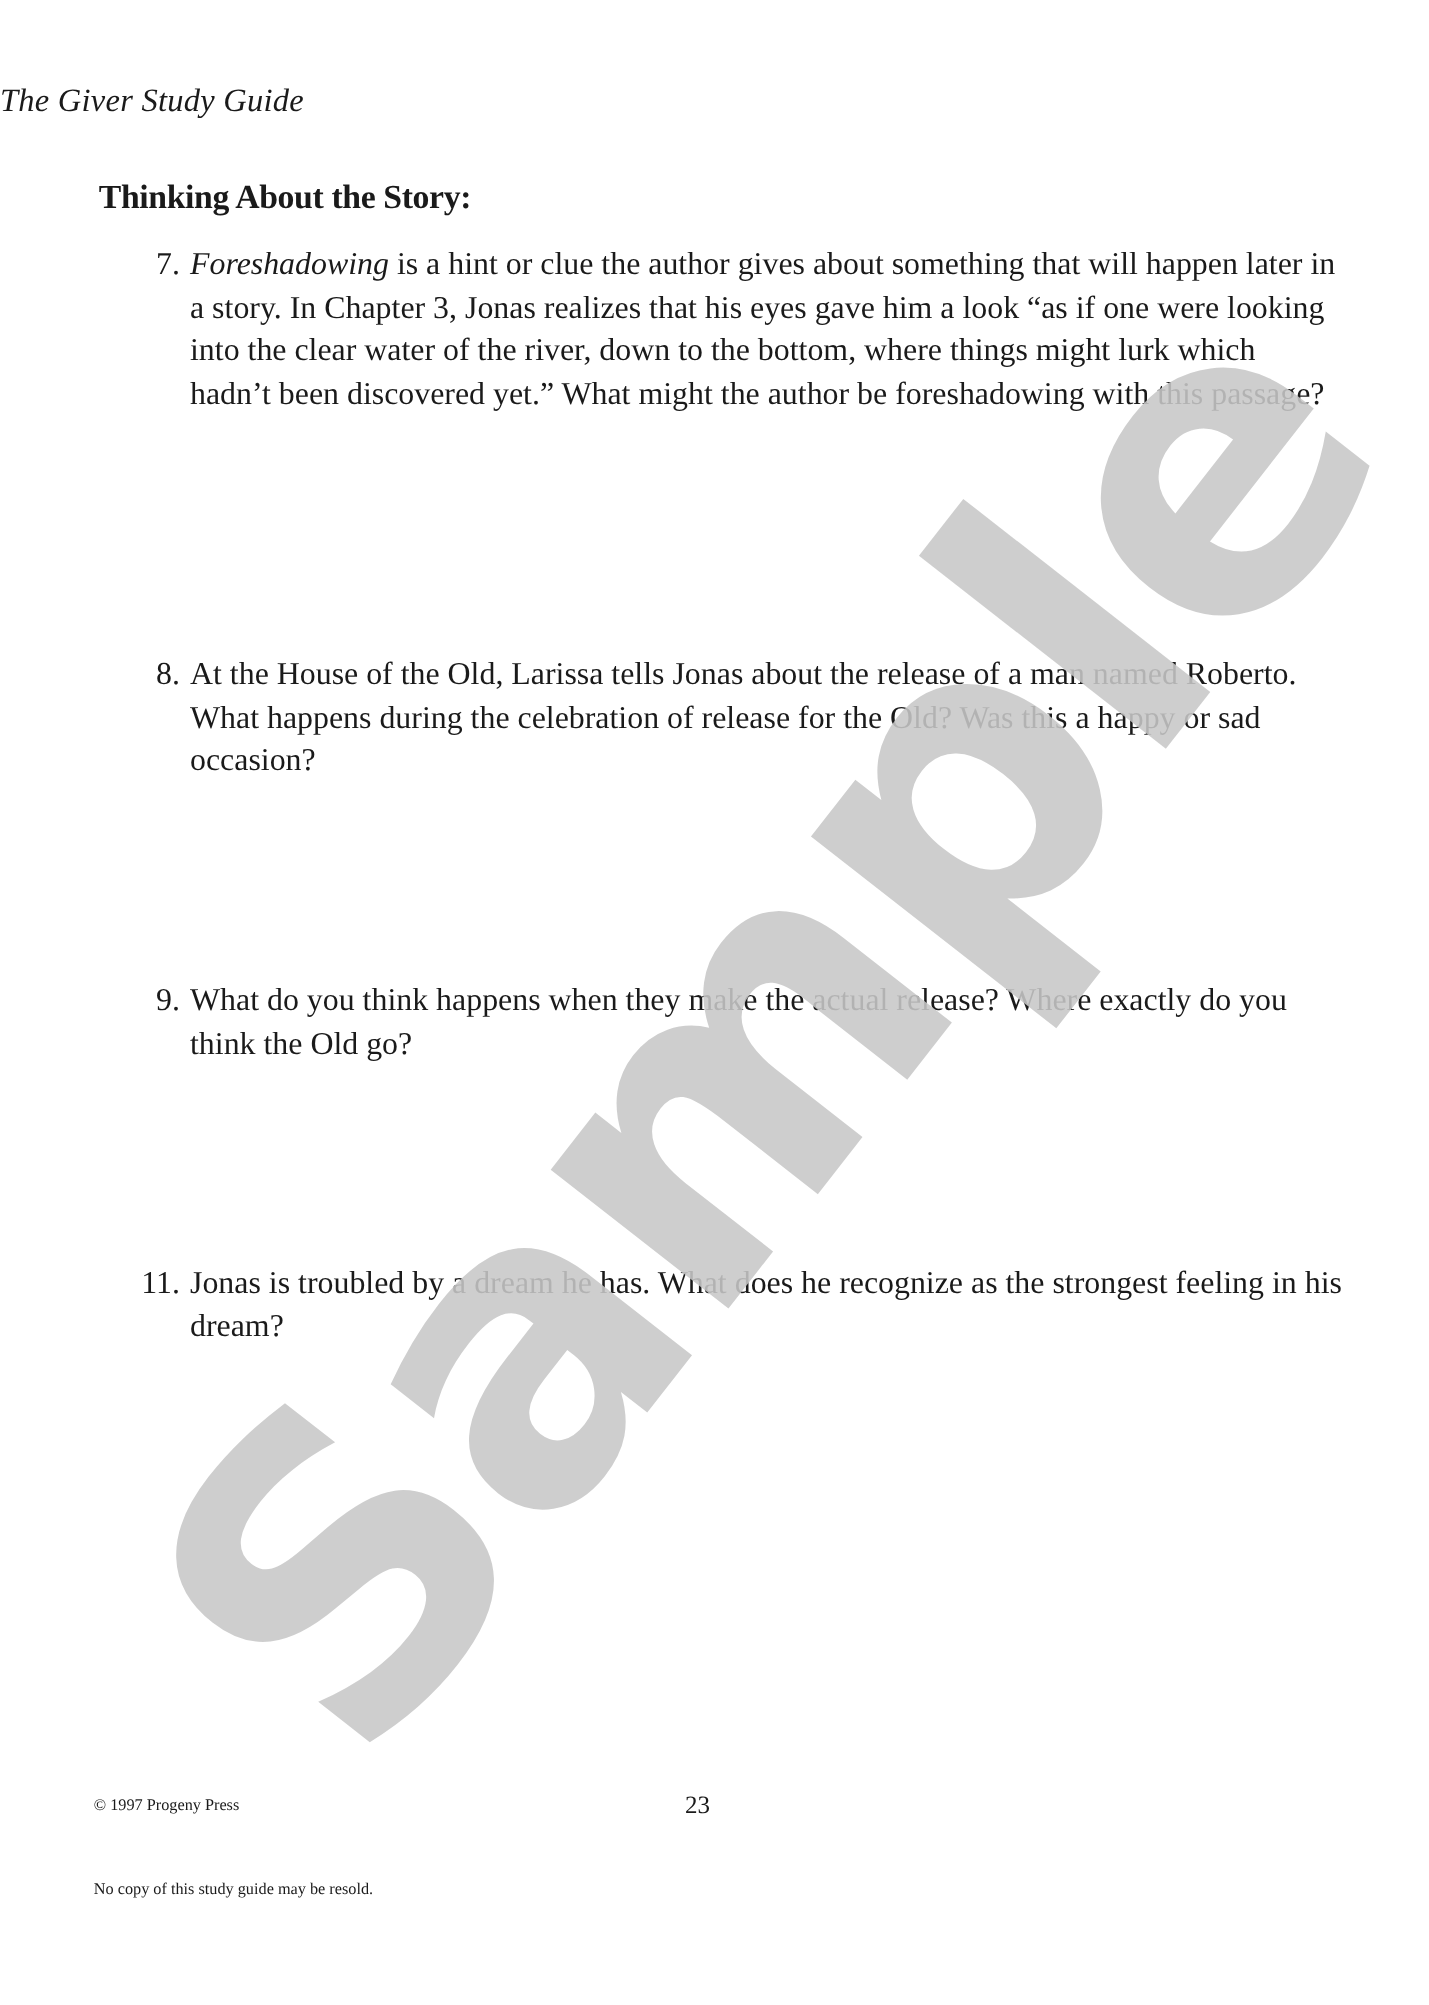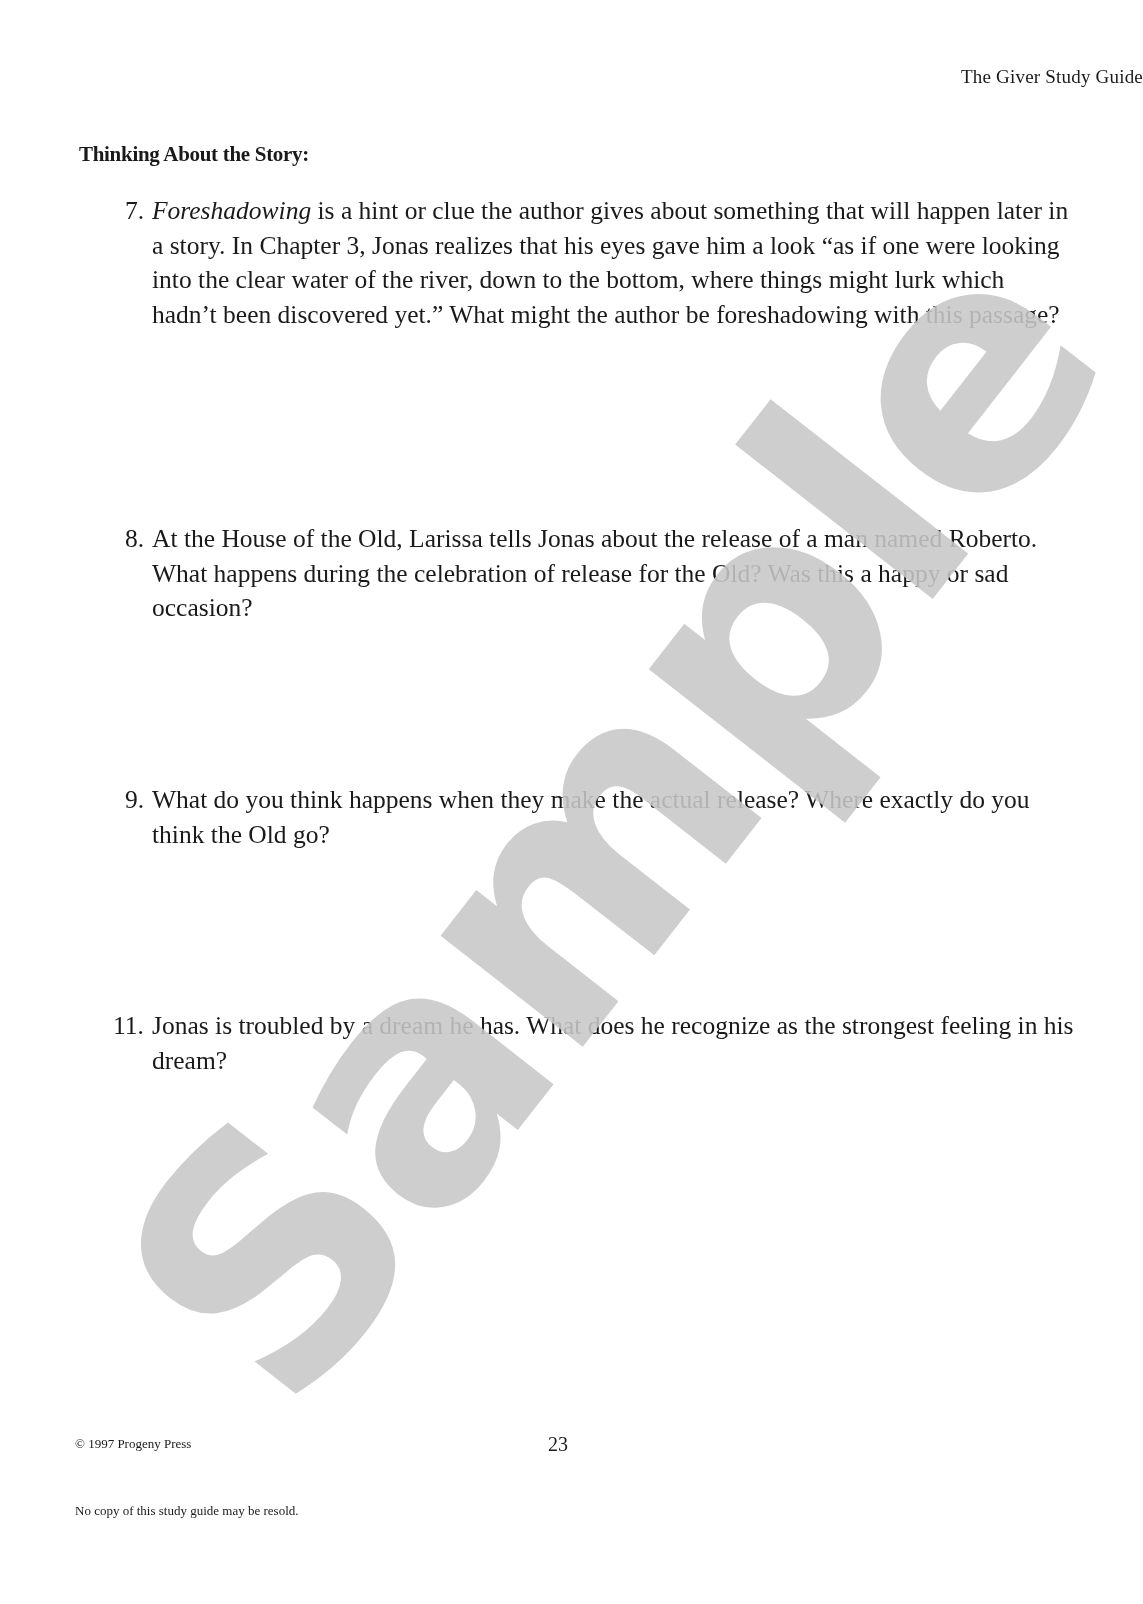--- a/index.html
+++ b/index.html
@@ -1,21 +1,21 @@
 <!DOCTYPE html>
 <html><head>
 <meta charset="utf-8">
 <style>
   html, body { margin: 0; padding: 0; background: #ffffff; }
   body { width: 1143px; height: 1604px; position: relative; overflow: hidden;
          font-family: "Liberation Serif", "DejaVu Serif", serif; color: #1a1a1a; }
-  .running-head { position: absolute; top: 66px; left: 0; width: 1143px; text-align: right;
-         font-size: 19px; letter-spacing: 0.2px; }
+  .running-head { position: absolute; top: 66px; left: 0; width: 1143px; text-align: left;
+         font-style: italic; font-size: 26px; letter-spacing: 0.2px; }
   .section-title { position: absolute; top: 142px; left: 79px; margin: 0;
-         font-size: 21px; font-weight: bold; letter-spacing: -0.3px; }
+         font-size: 27px; font-weight: bold; letter-spacing: -0.3px; }
   .question { position: absolute; left: 100px; width: 975px; font-size: 25.5px; line-height: 34.5px; }
   .question .num { position: absolute; left: 0; width: 44px; text-align: right; }
   .question .text { margin-left: 52px; display: block; font-family: Liberation Serif, serif; }
   .question .text em { font-style: italic; }
   .q7 { top: 194px; }
   .q8 { top: 522px; }
   .q9 { top: 783px; }
   .q10 { top: 1009px; }
   .watermark { position: absolute; left: 75px; top: 620px; width: 1200px;
          font-family: "DejaVu Sans", "Liberation Sans", sans-serif; font-weight: bold;

